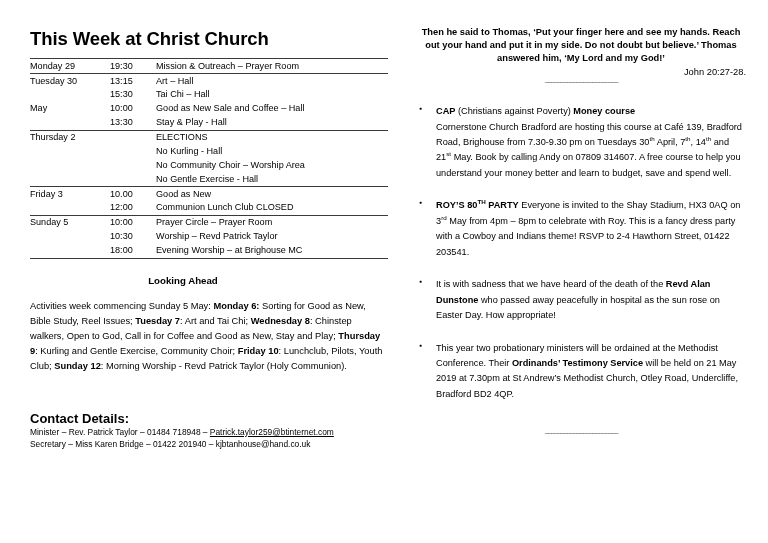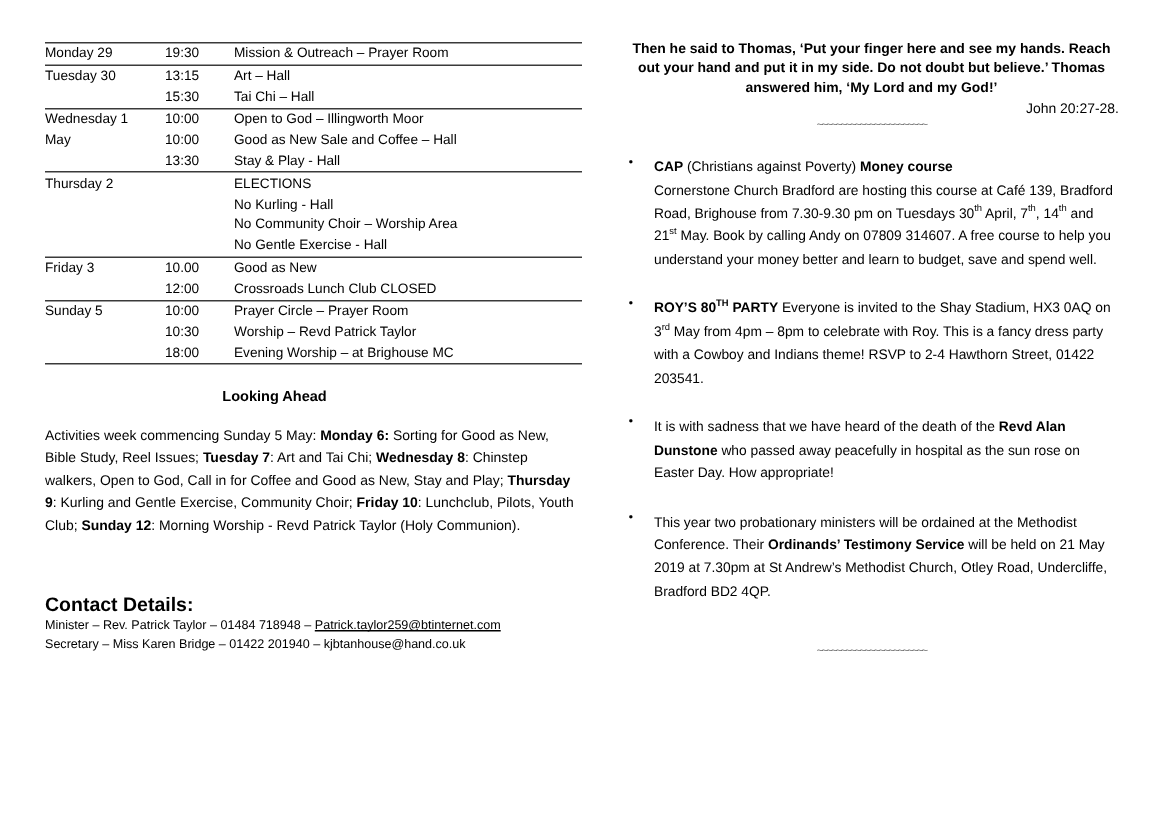--- a/index.html
+++ b/index.html
@@ -145,43 +145,39 @@
     line-height: 0;
   }
 </style>
 </head>
 <body>
 
 <div class="page">
 
   <div class="col-left">
 
+    <h1 class="doc-title">This Week at Christ Church</h1>
 
     <table class="schedule">
       <tbody id="schedule-body">
           <tr class="group-start">
             <td class="c-day">Monday 29</td>
             <td class="c-time">19:30</td>
             <td class="c-event">Mission &amp; Outreach – Prayer Room</td>
           </tr>
           <tr class="group-start">
             <td class="c-day">Tuesday 30</td>
             <td class="c-time">13:15</td>
             <td class="c-event">Art – Hall</td>
           </tr>
           <tr>
             <td class="c-day"></td>
             <td class="c-time">15:30</td>
             <td class="c-event">Tai Chi – Hall</td>
           </tr>
-          <tr class="group-start">
-            <td class="c-day">Wednesday 1</td>
-            <td class="c-time">10:00</td>
-            <td class="c-event">Open to God – Illingworth Moor</td>
-          </tr>
           <tr>
             <td class="c-day">May</td>
             <td class="c-time">10:00</td>
             <td class="c-event">Good as New Sale and Coffee – Hall</td>
           </tr>
           <tr>
             <td class="c-day"></td>
             <td class="c-time">13:30</td>
             <td class="c-event">Stay &amp; Play - Hall</td>
           </tr>
@@ -206,21 +202,21 @@
             <td class="c-event">No Gentle Exercise - Hall</td>
           </tr>
           <tr class="group-start">
             <td class="c-day">Friday 3</td>
             <td class="c-time">10.00</td>
             <td class="c-event">Good as New</td>
           </tr>
           <tr>
             <td class="c-day"></td>
             <td class="c-time">12:00</td>
-            <td class="c-event">Crossroads Lunch Club CLOSED</td>
+            <td class="c-event">Communion Lunch Club CLOSED</td>
           </tr>
           <tr class="group-start">
             <td class="c-day">Sunday 5</td>
             <td class="c-time">10:00</td>
             <td class="c-event">Prayer Circle – Prayer Room</td>
           </tr>
           <tr>
             <td class="c-day"></td>
             <td class="c-time">10:30</td>
             <td class="c-event">Worship – Revd Patrick Taylor</td>

